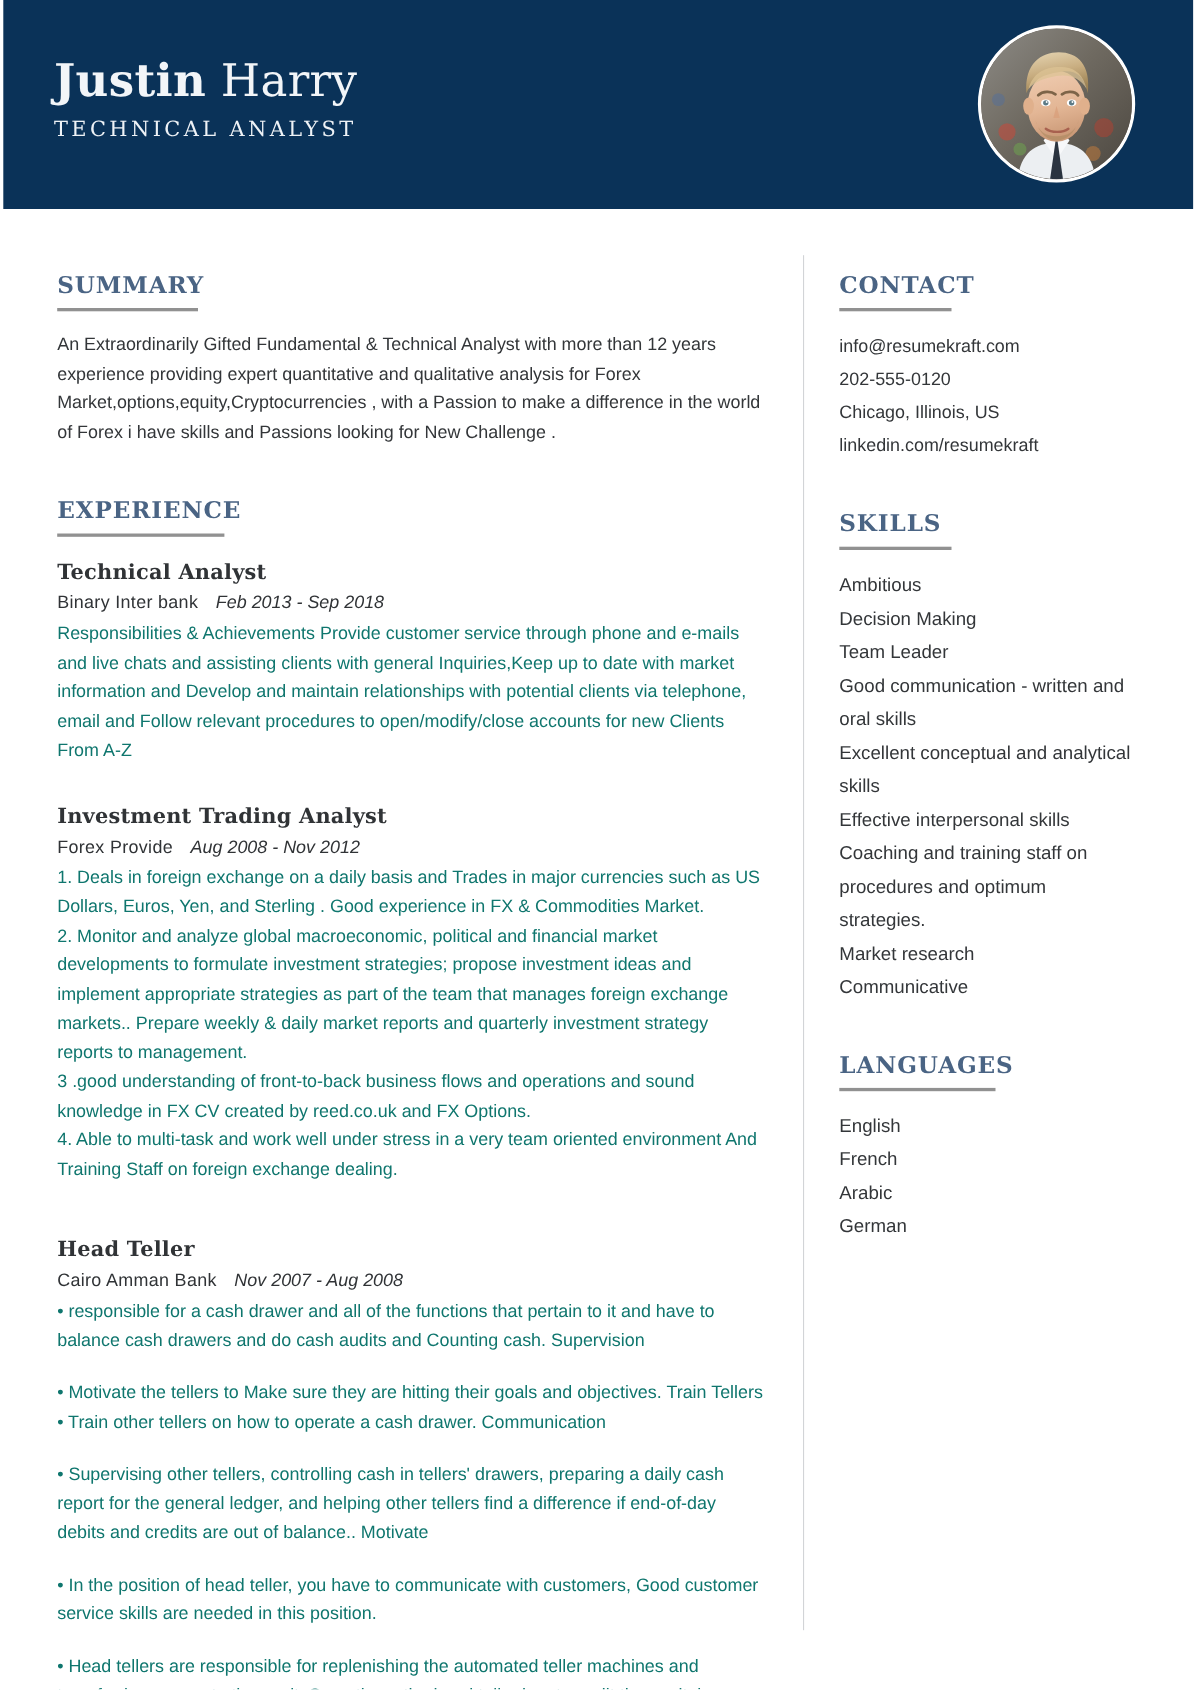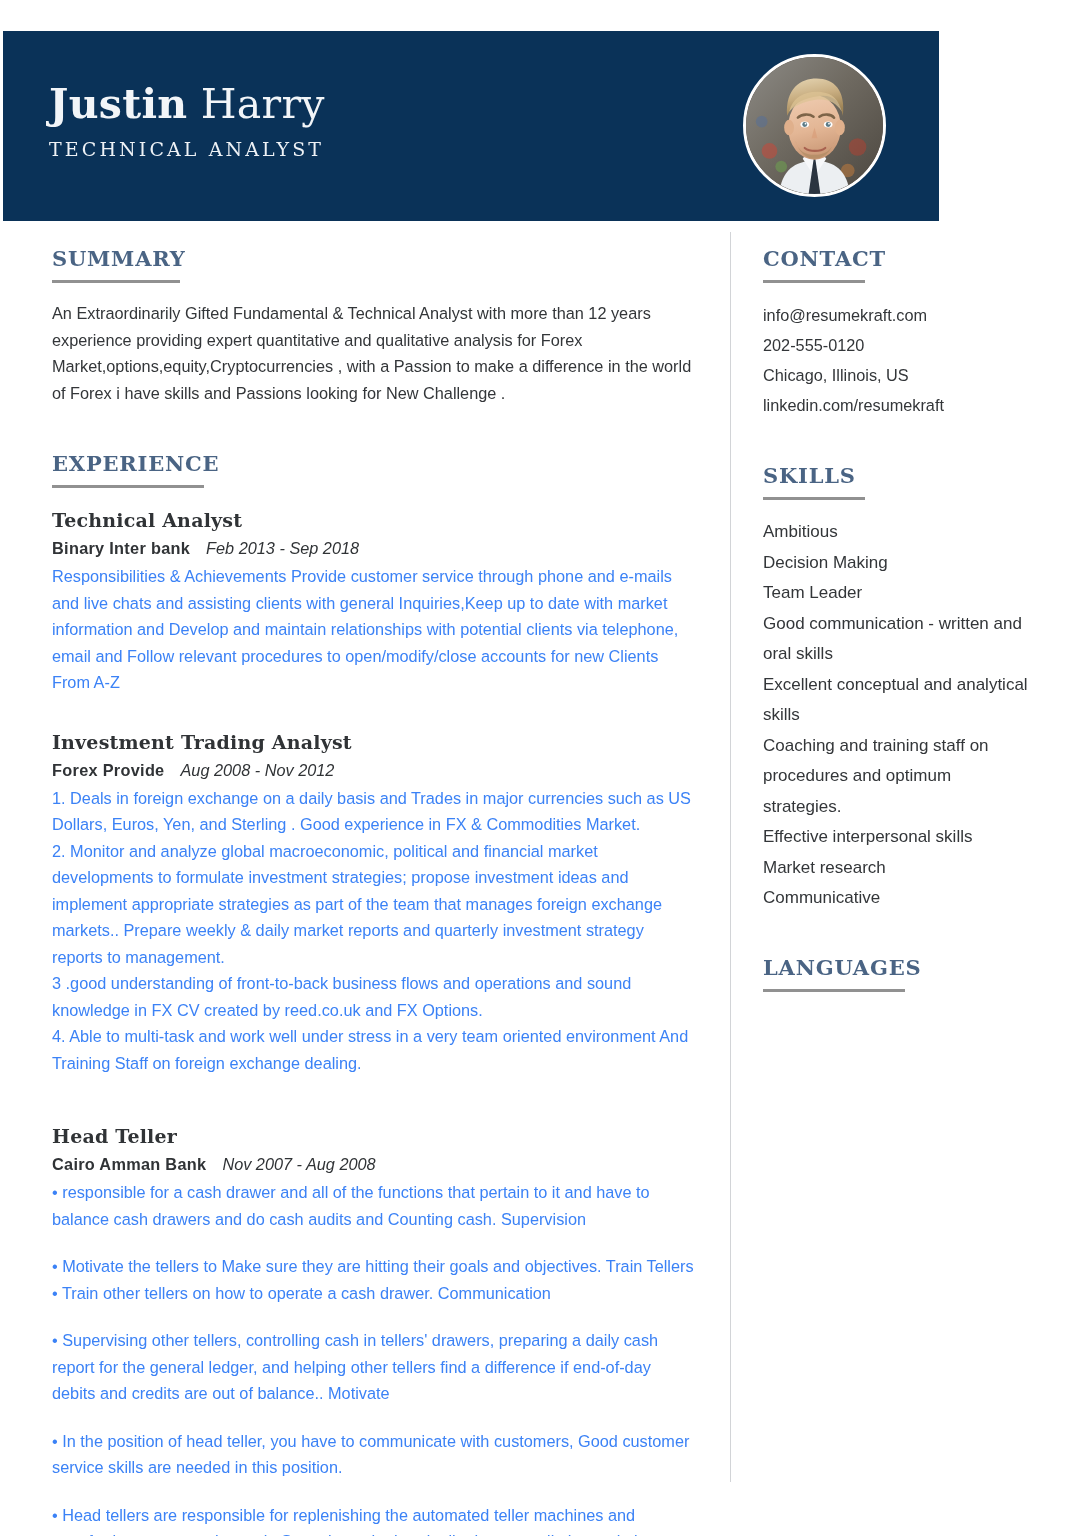--- a/index.html
+++ b/index.html
@@ -13,24 +13,23 @@
     position:relative;
     width:1085px; height:1536px;
     background:#ffffff;
     overflow:hidden;
   }
 
   
   .header {
     position:absolute;
     left:3px; top:0; right:0;
-    width:936px; height:190px;
+    width:1082px; height:190px;
     background:#0a3258;
     overflow:hidden;
-    margin-top:31px;
   }
   .header-inner {
     position:relative;
     width:100%; height:100%;
   }
   .name-block {
     position:absolute;
     left:46px; top:47px;
   }
   .name {
@@ -131,37 +130,37 @@
     color:#303336;
     letter-spacing:0.2px;
   }
   .entry-meta {
     line-height:27px;
     margin-bottom:1px;
     white-space:nowrap;
   }
   .entry-company {
     font-family:"Liberation Sans", sans-serif;
-    font-weight:700;
+    font-weight:400;
     font-size:16.3px;
     color:#303336;
     letter-spacing:0.3px;
   }
   .entry-dates {
     font-family:"Liberation Sans", sans-serif;
     font-style:italic;
     font-size:16.3px;
     color:#303336;
     margin-left:16px;
   }
   .entry-desc {
     font-family:"Liberation Sans", sans-serif;
     font-size:16.3px;
     line-height:26.5px;
-    color:#3b82f6;
+    color:#0f766e;
   }
   .entry-desc p { margin:0; }
   .entry-desc p.spaced { margin-top:21px; }
 
   .gap-26 { height:26px; }
   .gap-40 { height:40px; }
 
   
   .side-list { margin-bottom:42px; }
   .side-item {
@@ -322,29 +321,35 @@
         <div class="sec-head-wrap">
           <div class="sec-head">SKILLS</div>
           <div class="sec-head-rule"></div>
         </div>
         <div class="side-list">
           <div class="side-item">Ambitious</div>
           <div class="side-item">Decision Making</div>
           <div class="side-item">Team Leader</div>
           <div class="side-item">Good communication - written and oral skills</div>
           <div class="side-item">Excellent conceptual and analytical skills</div>
+          <div class="side-item">Effective interpersonal skills</div>
           <div class="side-item">Coaching and training staff on procedures and optimum strategies.</div>
-          <div class="side-item">Effective interpersonal skills</div>
           <div class="side-item">Market research</div>
           <div class="side-item">Communicative</div>
         </div>
       </div>
 
       <div>
         <div class="sec-head-wrap">
           <div class="sec-head">LANGUAGES</div>
           <div class="sec-head-rule lang"></div>
+        </div>
+        <div class="side-list lang-list">
+          <div class="side-item">English</div>
+          <div class="side-item">French</div>
+          <div class="side-item">Arabic</div>
+          <div class="side-item">German</div>
         </div>
       </div>
 
     </div>
   </div>
 </div>
 
 </body></html>

